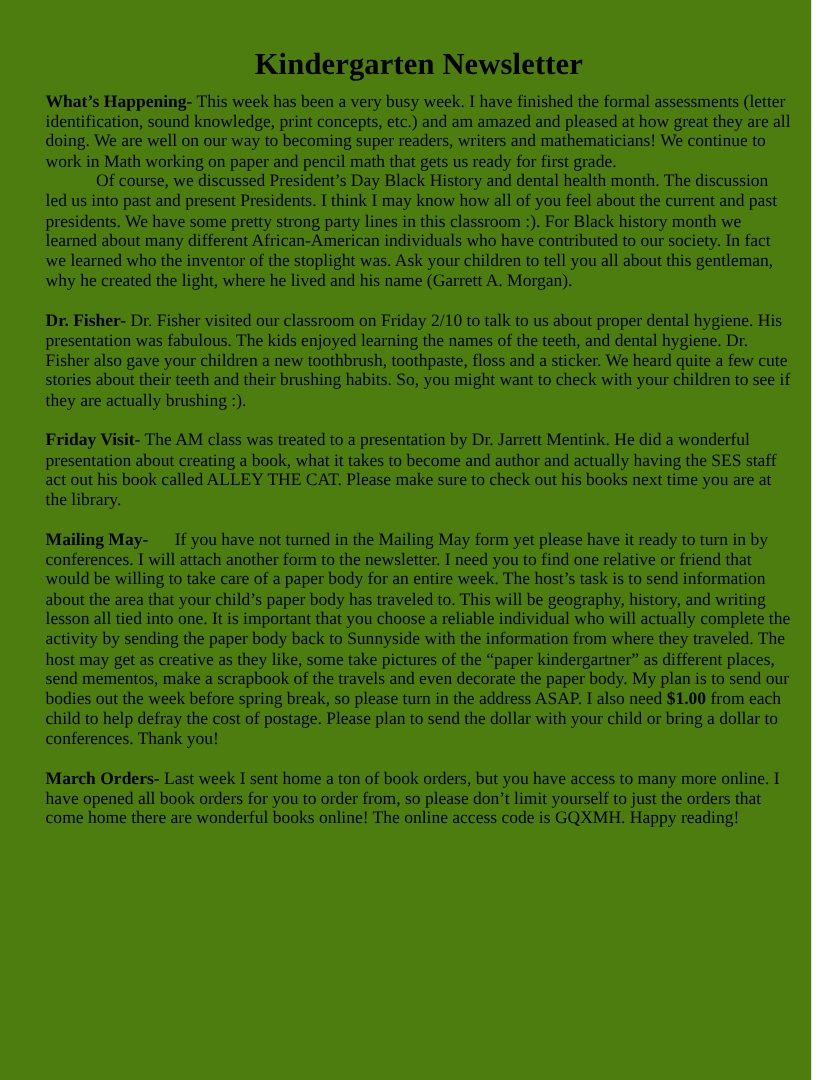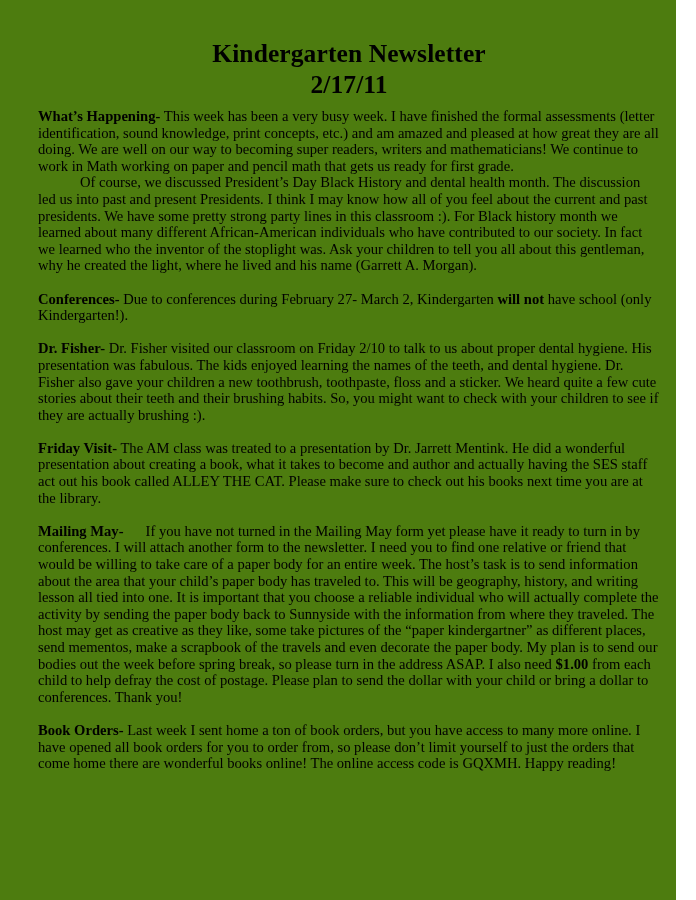--- a/index.html
+++ b/index.html
@@ -66,36 +66,34 @@
   }
 </style>
 </head>
 <body>
 
 <div class="page">
   <div class="doc-body">
 
     <div class="title-block">
       <span class="title-line">Kindergarten Newsletter</span>
-      <span class="title-line">2/17/11</span>
     </div>
 
     <div class="content">
 
       <p class="para"><span class="lbl">What’s Happening-</span><span> This week has been a very busy week.  I have finished the formal assessments (letter identification, sound knowledge, print concepts, etc.) and am amazed and pleased at how great they are all doing.  We are well on our way to becoming super readers, writers and mathematicians!  We continue to work in Math working on paper and pencil math that gets us ready for first grade.</span></p>
 
       <p class="para"><span class="indent-first"></span><span>Of course, we discussed President’s Day Black History and dental health month.  The discussion led us into past and present Presidents.  I think I may know how all of you feel about the current and past presidents.  We have some pretty strong party lines in this classroom :). For Black history month we learned about many different African-American individuals who have contributed to our society.  In fact we learned who the inventor of the stoplight was.  Ask your children to tell you all about this gentleman, why he created the light, where he lived and his name (Garrett A. Morgan).</span></p>
 
 
-      <p class="para spaced"><span class="lbl">Conferences-</span><span> Due to conferences during February 27- March 2, Kindergarten </span><span class="bold">will not</span><span> have school (only Kindergarten!).</span></p>
 
       <p class="para spaced"><span class="lbl">Dr. Fisher-</span><span> Dr. Fisher visited our classroom on Friday 2/10 to talk to us about proper dental hygiene.  His presentation was fabulous.  The kids enjoyed learning the names of the teeth, and dental hygiene. Dr. Fisher also gave your children a new toothbrush, toothpaste, floss and a sticker.  We heard quite a few cute stories about their teeth and their brushing habits.  So, you might want to check with your children to see if they are actually brushing :).</span></p>
 
       <p class="para spaced"><span class="lbl">Friday Visit-</span><span> The AM class was treated to a presentation by Dr. Jarrett Mentink.  He did a wonderful presentation about creating a book, what it takes to become and author and actually having the SES staff act out his book called ALLEY THE CAT.  Please make sure to check out his books next time you are at the library.</span></p>
 
       <p class="para spaced"><span class="lbl">Mailing May-</span><span class="gap-wide"></span><span>If you have not turned in the Mailing May form yet please have it ready to turn in by conferences.  I will attach another form to the newsletter.  I need you to find one relative or friend that would be willing to take care of a paper body for an entire week.  The host’s task is to send information about the area that your child’s paper body has traveled to.  This will be geography, history, and writing lesson all tied into one.  It is important that you choose a reliable individual who will actually complete the activity by sending the paper body back to Sunnyside with the information from where they traveled.  The host may get as creative as they like, some take pictures of the “paper kindergartner” as different places, send mementos, make a scrapbook of the travels and even decorate the paper body.  My plan is to send our bodies out the week before spring break, so please turn in the address ASAP.  I also need </span><span class="bold">$1.00</span><span> from each child to help defray the cost of postage.  Please plan to send the dollar with your child or bring a dollar to conferences.  Thank you!</span></p>
 
-      <p class="para spaced"><span class="lbl">Book Orders-</span><span> Last week I sent home a ton of book orders, but you have access to many more online.  I have opened all book orders for you to order from, so please don’t limit yourself to just the orders that come home there are wonderful books online!  The online access code is GQXMH.  Happy reading!</span></p>
+      <p class="para spaced"><span class="lbl">March Orders-</span><span> Last week I sent home a ton of book orders, but you have access to many more online.  I have opened all book orders for you to order from, so please don’t limit yourself to just the orders that come home there are wonderful books online!  The online access code is GQXMH.  Happy reading!</span></p>
 
 
     </div>
   </div>
 </div>
 
 </body></html>

